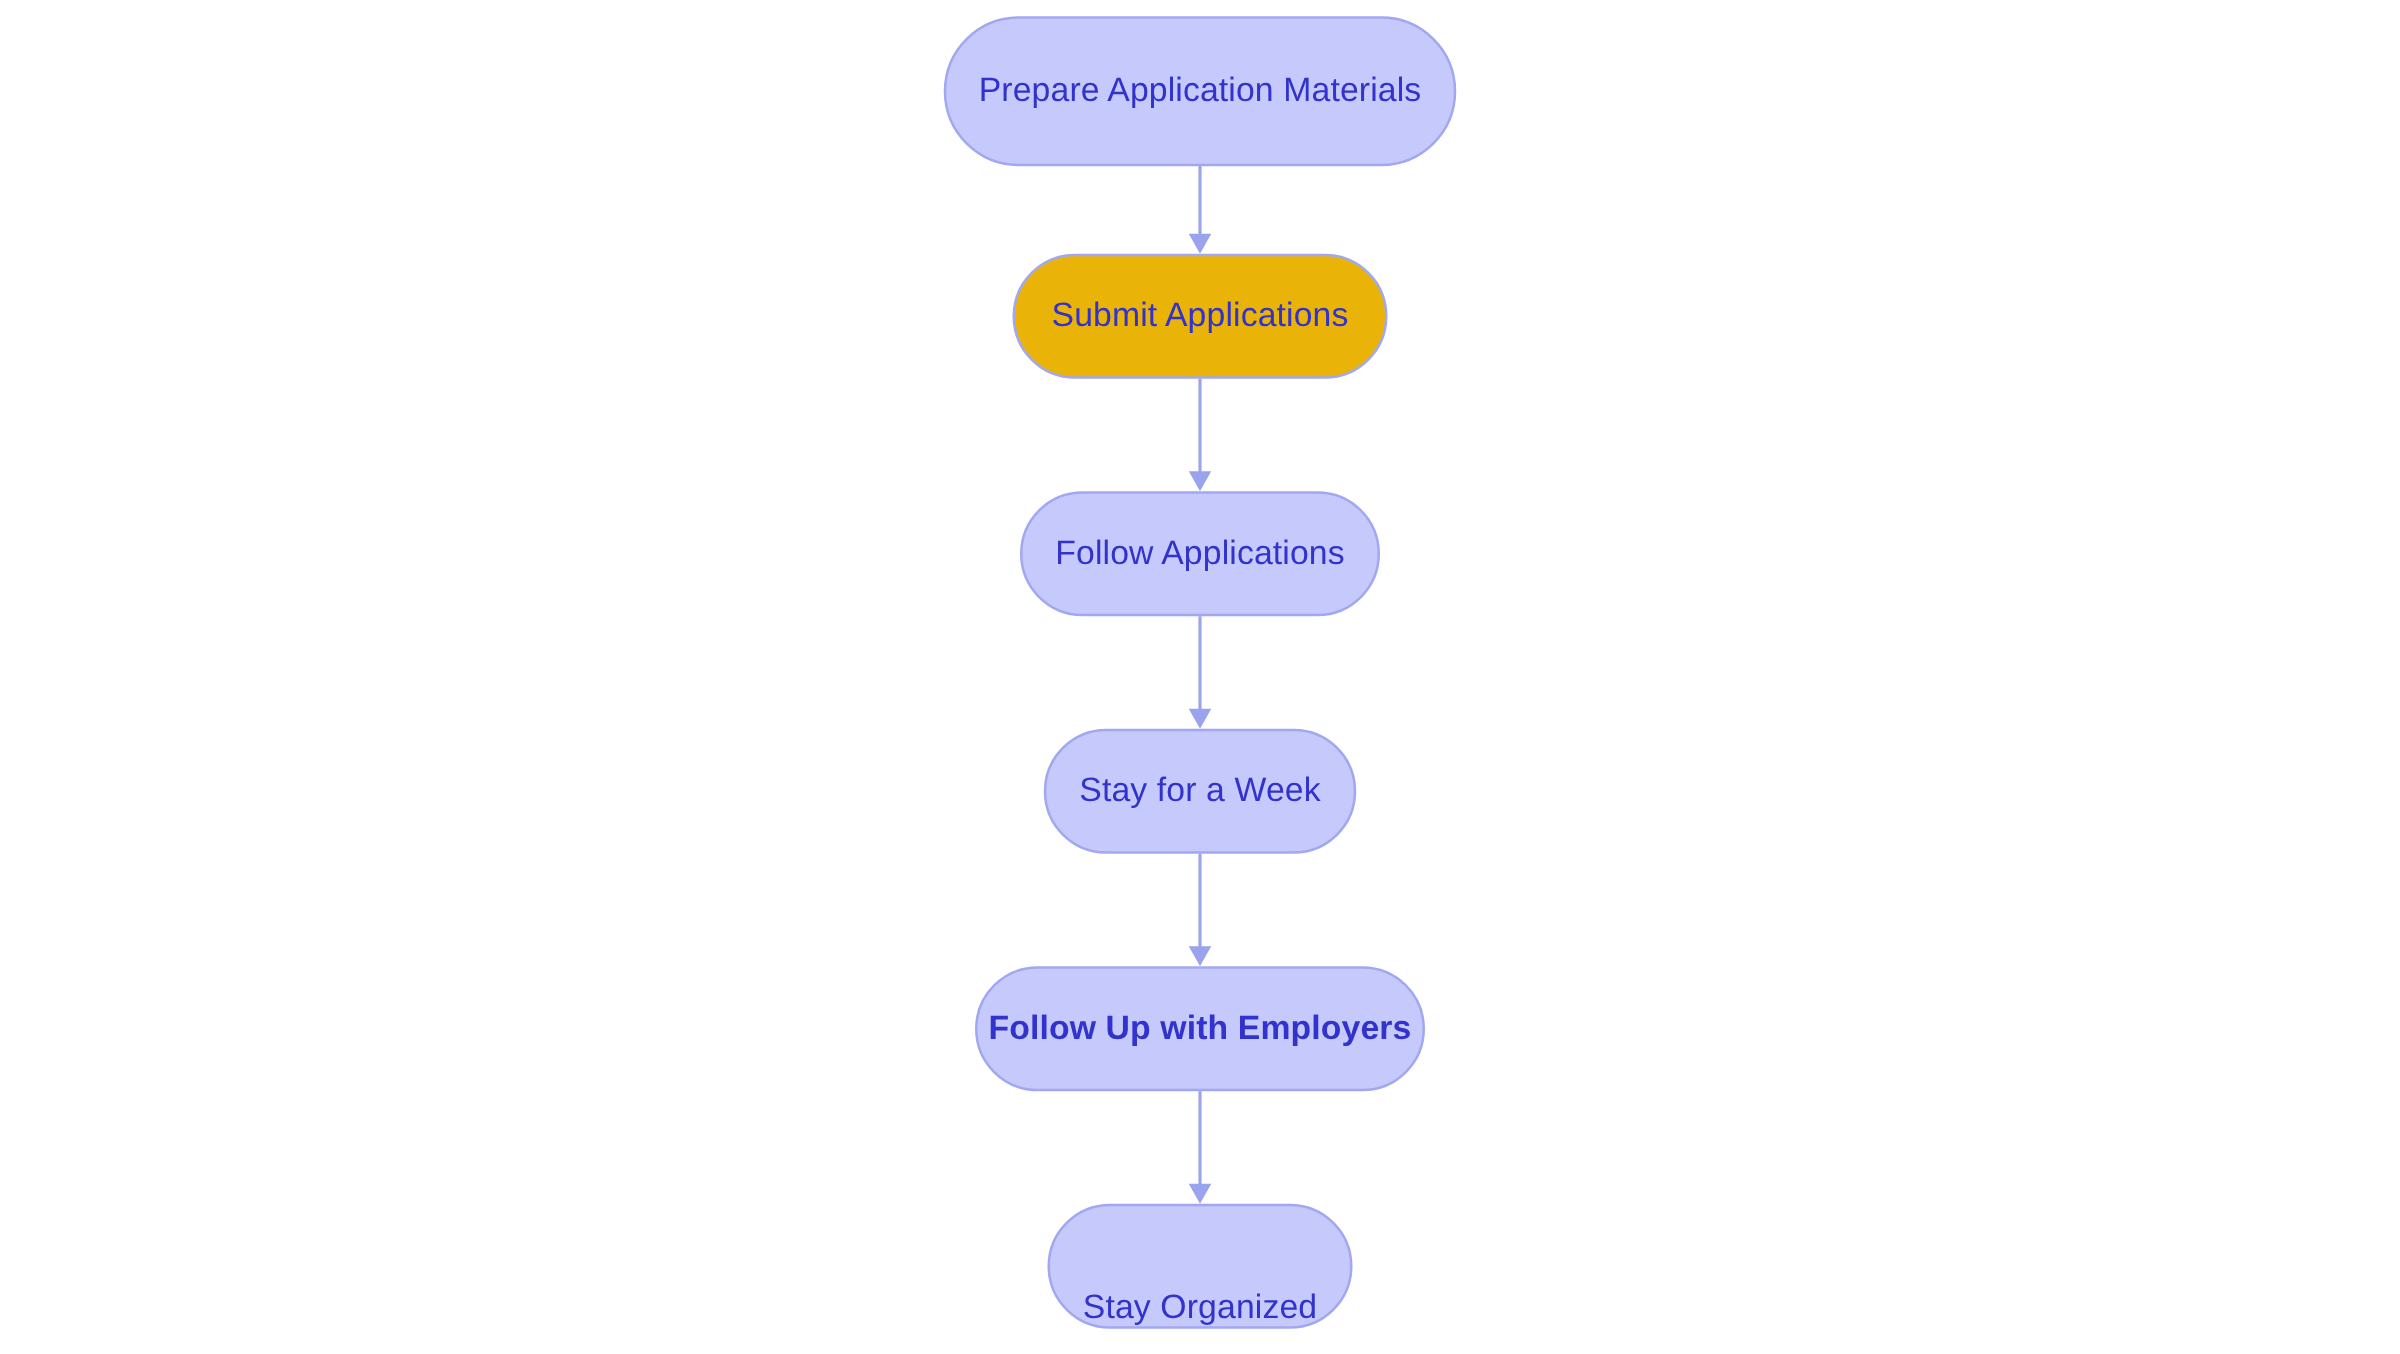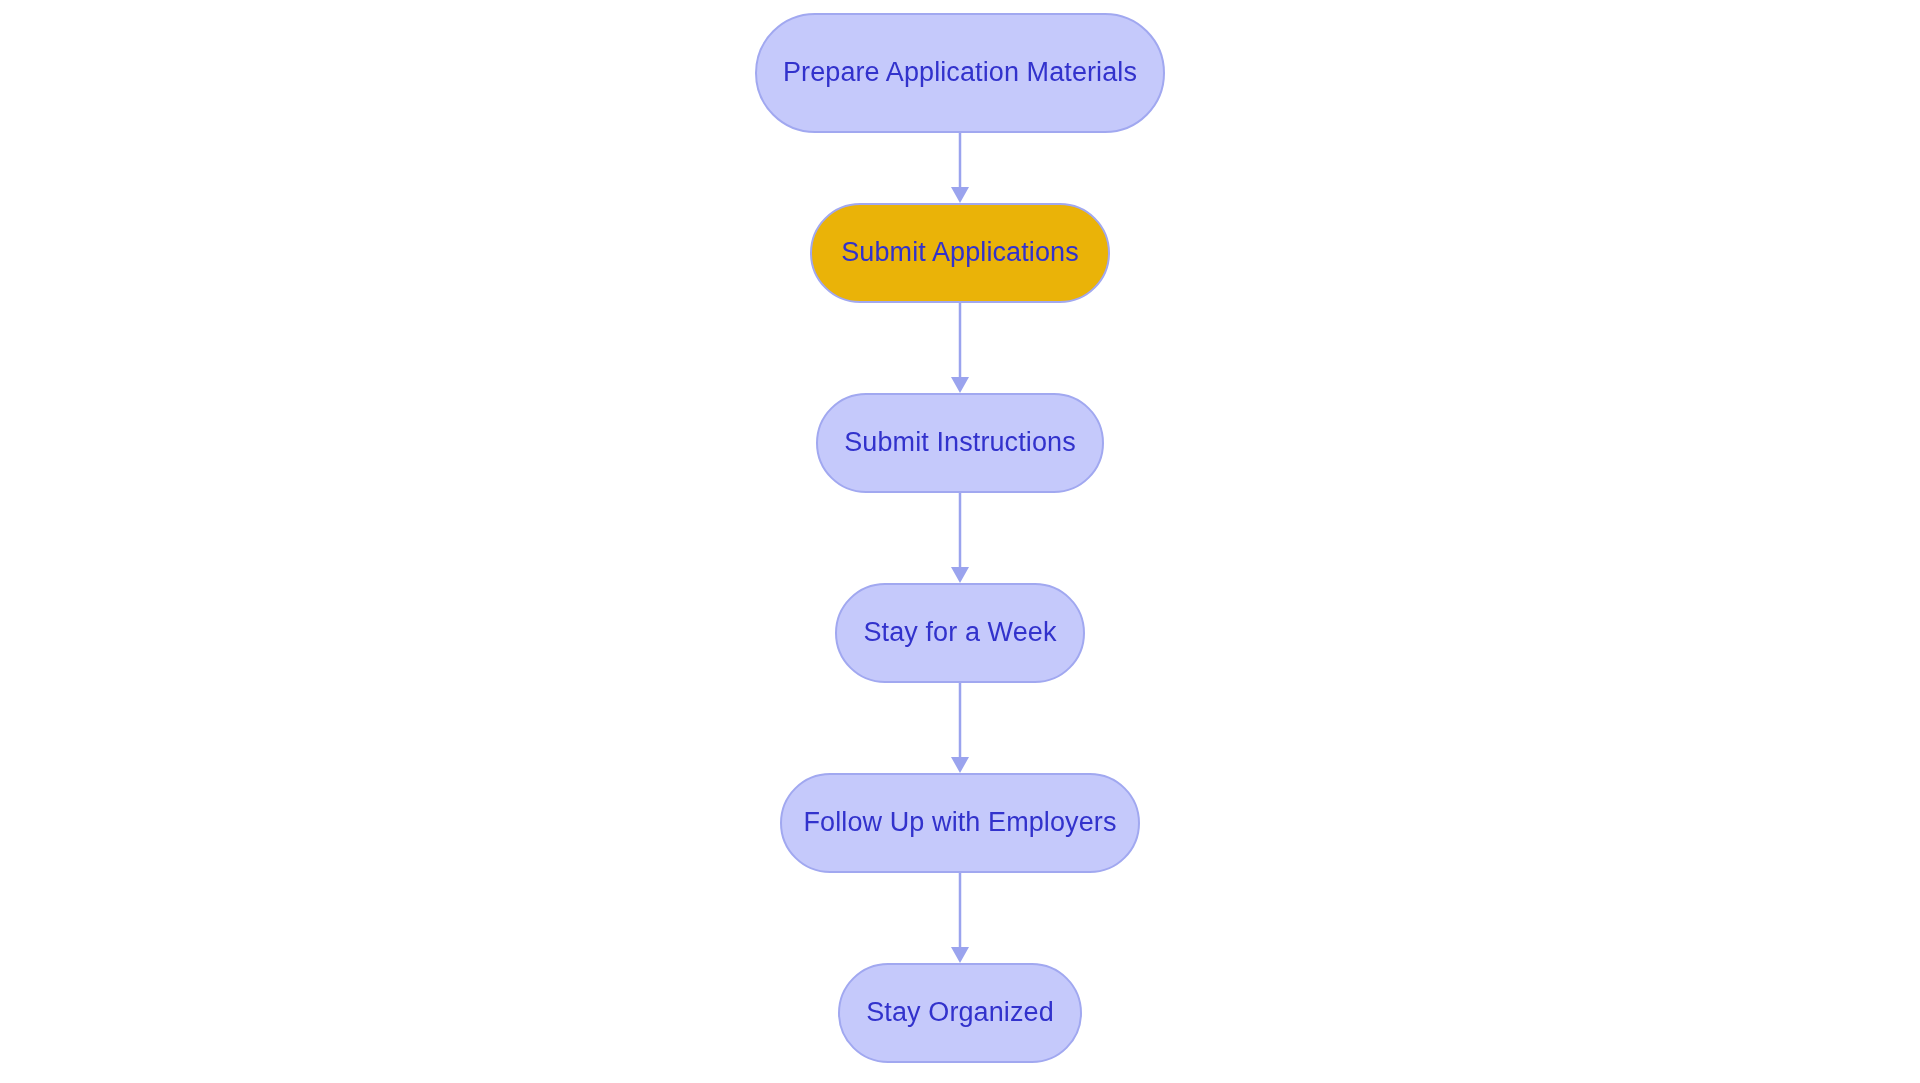--- a/index.html
+++ b/index.html
@@ -83,26 +83,26 @@
   </svg>
 
   <div id="nodes-layer">
       <div class="node" style="left: 755px; top: 13px; width: 410px; height: 120px; background: rgb(197, 201, 251); border-color: rgb(161, 168, 240); border-width: 2px;">
         <span class="node-label" style="color: rgb(50, 50, 204); font-size: 27px;">Prepare Application Materials</span>
       </div>
       <div class="node" style="left: 810px; top: 203px; width: 300px; height: 100px; background: #eab308; border-color: rgb(161, 168, 240); border-width: 2px;">
         <span class="node-label" style="color: rgb(50, 50, 204); font-size: 27px;">Submit Applications</span>
       </div>
       <div class="node" style="left: 816px; top: 393px; width: 288px; height: 100px; background: rgb(197, 201, 251); border-color: rgb(161, 168, 240); border-width: 2px;">
-        <span class="node-label" style="color: rgb(50, 50, 204); font-size: 27px;">Submit Instructions</span>
+        <span class="node-label" style="color: rgb(50, 50, 204); font-size: 27px;">Follow Applications</span>
       </div>
       <div class="node" style="left: 835px; top: 583px; width: 250px; height: 100px; background: rgb(197, 201, 251); border-color: rgb(161, 168, 240); border-width: 2px;">
         <span class="node-label" style="color: rgb(50, 50, 204); font-size: 27px;">Stay for a Week</span>
       </div>
       <div class="node" style="left: 780px; top: 773px; width: 360px; height: 100px; background: rgb(197, 201, 251); border-color: rgb(161, 168, 240); border-width: 2px;">
-        <span class="node-label" style="color: rgb(50, 50, 204); font-size: 27px;">Follow Up with Employers</span>
+        <span class="node-label" style="color: rgb(50, 50, 204); font-size: 27px; font-weight: bold;">Follow Up with Employers</span>
       </div>
-      <div class="node" style="left: 838px; top: 963px; width: 244px; height: 100px; background: rgb(197, 201, 251); border-color: rgb(161, 168, 240); border-width: 2px;">
+      <div class="node" style="left: 838px; top: 963px; width: 244px; height: 100px; background: rgb(197, 201, 251); border-color: rgb(161, 168, 240); border-width: 2px; align-items: flex-end;">
         <span class="node-label" style="color: rgb(50, 50, 204); font-size: 27px;">Stay Organized</span>
       </div>
     </div>
 
 </div>
 
 </body></html>

